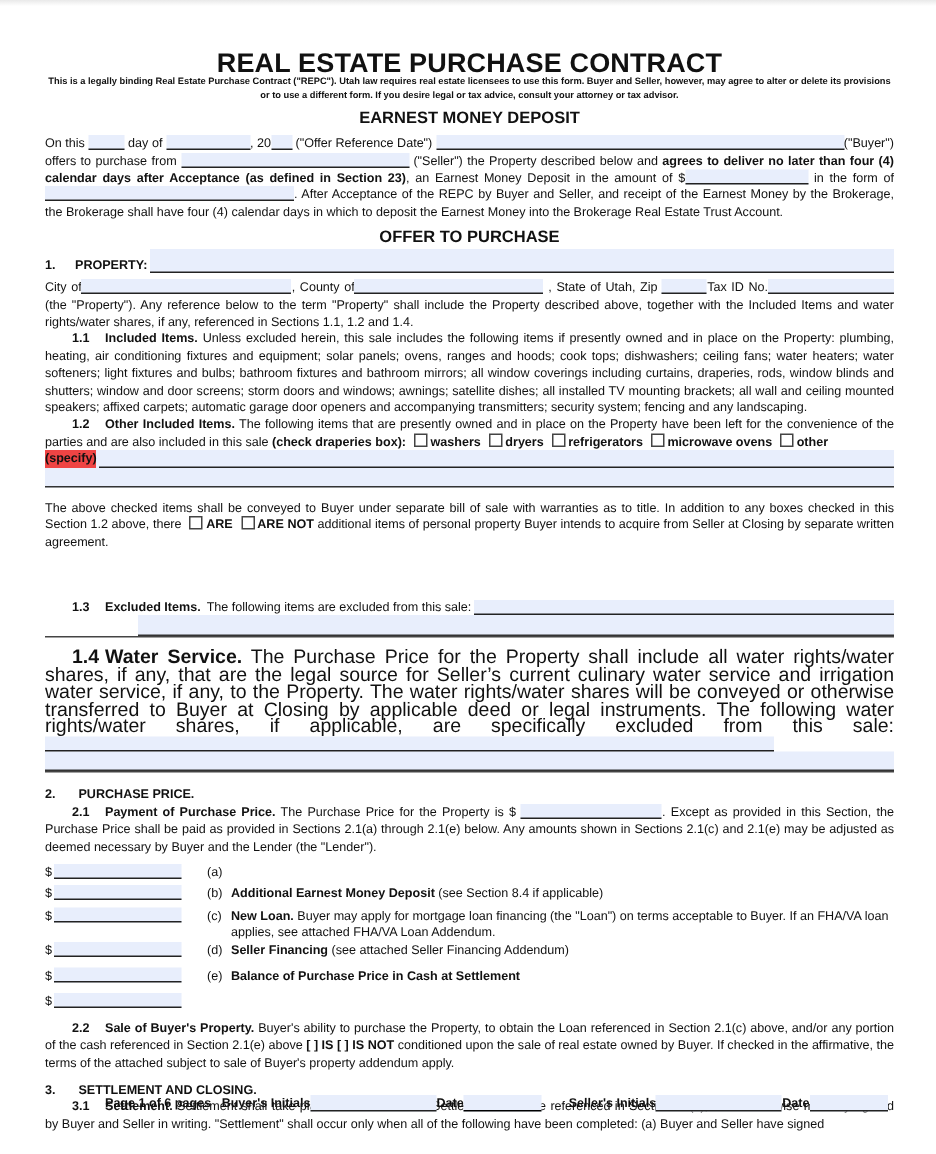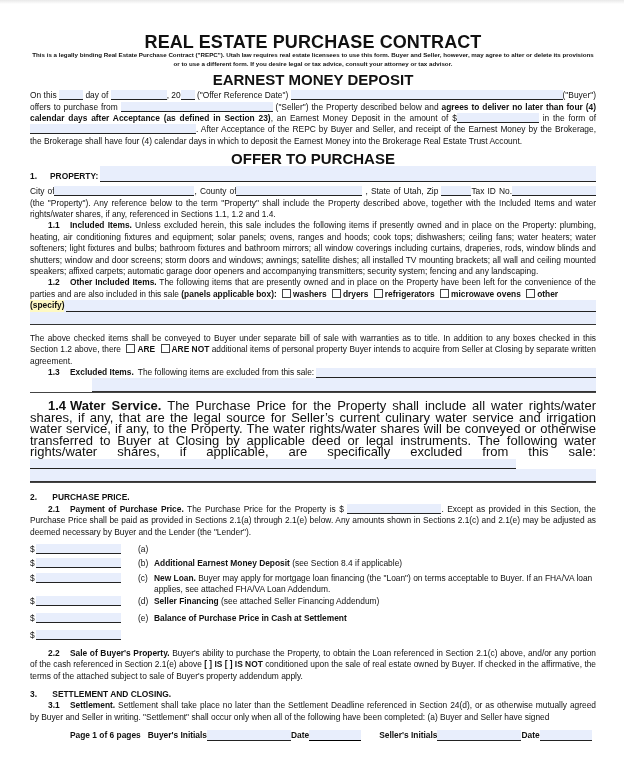--- a/index.html
+++ b/index.html
@@ -2,21 +2,21 @@
 <html><head>
 <meta charset="utf-8">
 <style>
   * { box-sizing: border-box; margin: 0; padding: 0; }
   html, body { width: 624px; height: 769px; background: #ffffff; overflow: hidden; }
   body { font-family: "Liberation Sans", sans-serif; color: #111; font-size: 8.4px; line-height: 11.4px; position: relative; }
   .topbar { position: absolute; left: 0; top: 0; width: 624px; height: 4px; background: linear-gradient(#e9e9e9, #ffffff); }
   .page { position: absolute; left: 30px; top: 30px; width: 566px; }
   .title { text-align: center; font-weight: bold; font-size: 18px; line-height: 16px; letter-spacing: 0.1px; }
   .subtitle { text-align: center; font-weight: bold; font-size: 6.2px; line-height: 8.6px; margin-top: 1px; }
-  .section-head { text-align: center; font-weight: bold; font-size: 15px; line-height: 11px; }
+  .section-head { text-align: center; font-weight: bold; font-size: 11px; line-height: 11px; }
   .para { text-align: justify; }
   .b { font-weight: bold; }
   .fld { display: inline-block; background: #e8eefc; border-bottom: 1px solid #222; height: 10px; vertical-align: -2px; }
   .line-full { display: block; width: 100%; height: 12px; background: #e8eefc; border-bottom: 1px solid #333; }
   .rule { width: 100%; height: 0; border-bottom: 1.5px solid #444; }
   .cb { display: inline-block; width: 9px; height: 9px; border: 1px solid #444; background: #fff; vertical-align: -1px; margin: 0 2px 0 3px; }
   .num { display: inline-block; width: 22px; margin-left: 18px; font-weight: bold; }
   .h-num { display: inline-block; width: 16px; font-weight: bold; }
   .pay-row { display: flex; align-items: flex-start; margin-top: 3px; }
   .pay-amt { width: 94px; flex: none; }
@@ -68,43 +68,43 @@
   </div>
 
   <div class="para">
     <span class="num">1.1</span><span class="b">Included Items.</span>
     <span>Unless excluded herein, this sale includes the following items if presently owned and in place on the Property: plumbing, heating, air conditioning fixtures and equipment; solar panels; ovens, ranges and hoods; cook tops; dishwashers; ceiling fans; water heaters; water softeners; light fixtures and bulbs; bathroom fixtures and bathroom mirrors; all window coverings including curtains, draperies, rods, window blinds and shutters; window and door screens; storm doors and windows; awnings; satellite dishes; all installed TV mounting brackets; all wall and ceiling mounted speakers; affixed carpets; automatic garage door openers and accompanying transmitters; security system; fencing and any landscaping.</span>
   </div>
 
   <div class="para">
     <span class="num">1.2</span><span class="b">Other Included Items.</span>
     <span>The following items that are presently owned and in place on the Property have been left for the convenience of the parties and are also included in this sale</span>
-    <span class="b">(panels applicable box):</span>
+    <span class="b">(check draperies box):</span>
     <span class="cb"></span><span class="b">washers</span>
     <span class="cb"></span><span class="b">dryers</span>
     <span class="cb"></span><span class="b">refrigerators</span>
     <span class="cb"></span><span class="b">microwave ovens</span>
     <span class="cb"></span><span class="b">other</span>
   </div>
   <div style="display:flex; align-items:flex-end; background:#e8eefc;">
-    <span class="b" style="background:#fef9c3;">(specify)</span>
+    <span class="b" style="background:#ef4444;">(specify)</span>
     <span class="fld" style="flex:1; margin-left:2px;"></span>
   </div>
   <div class="line-full" style="height:13px;"></div>
 
   <div class="para" style="margin-top:8px;">
     <span>The above checked items shall be conveyed to Buyer under separate bill of sale with warranties as to title. In addition to any boxes checked in this Section 1.2 above, there</span>
     <span class="cb"></span><span class="b">ARE</span>
     <span class="cb"></span><span class="b">ARE NOT</span>
     <span>additional items of personal property Buyer intends to acquire from Seller at Closing by separate written agreement.</span>
   </div>
 
   <div style="display:flex; align-items:flex-end;">
     <span class="num">1.3</span>
-    <span class="b" style="margin-right:4px;">Excluded Items.</span>
+    <span class="b" style="margin-right:4px;margin-top:32px;">Excluded Items.</span>
     <span>The following items are excluded from this sale:</span>
     <span class="fld" style="flex:1; margin-left:2px;"></span>
   </div>
   <div class="line-full" style="height:14px; margin-left:62px; width:504px;"></div>
   <div class="rule" style="margin-top:0px;"></div>
 
   <div class="para" style="margin-top:7px; font-size:13px;">
     <span class="num">1.4</span><span class="b">Water Service.</span>
     <span>The Purchase Price for the Property shall include all water rights/water shares, if any, that are the legal source for Seller’s current culinary water service and irrigation water service, if any, to the Property. The water rights/water shares will be conveyed or otherwise transferred to Buyer at Closing by applicable deed or legal instruments. The following water rights/water shares, if applicable, are specifically excluded from this sale:</span>
     <span class="fld" style="width:486px;"></span>

